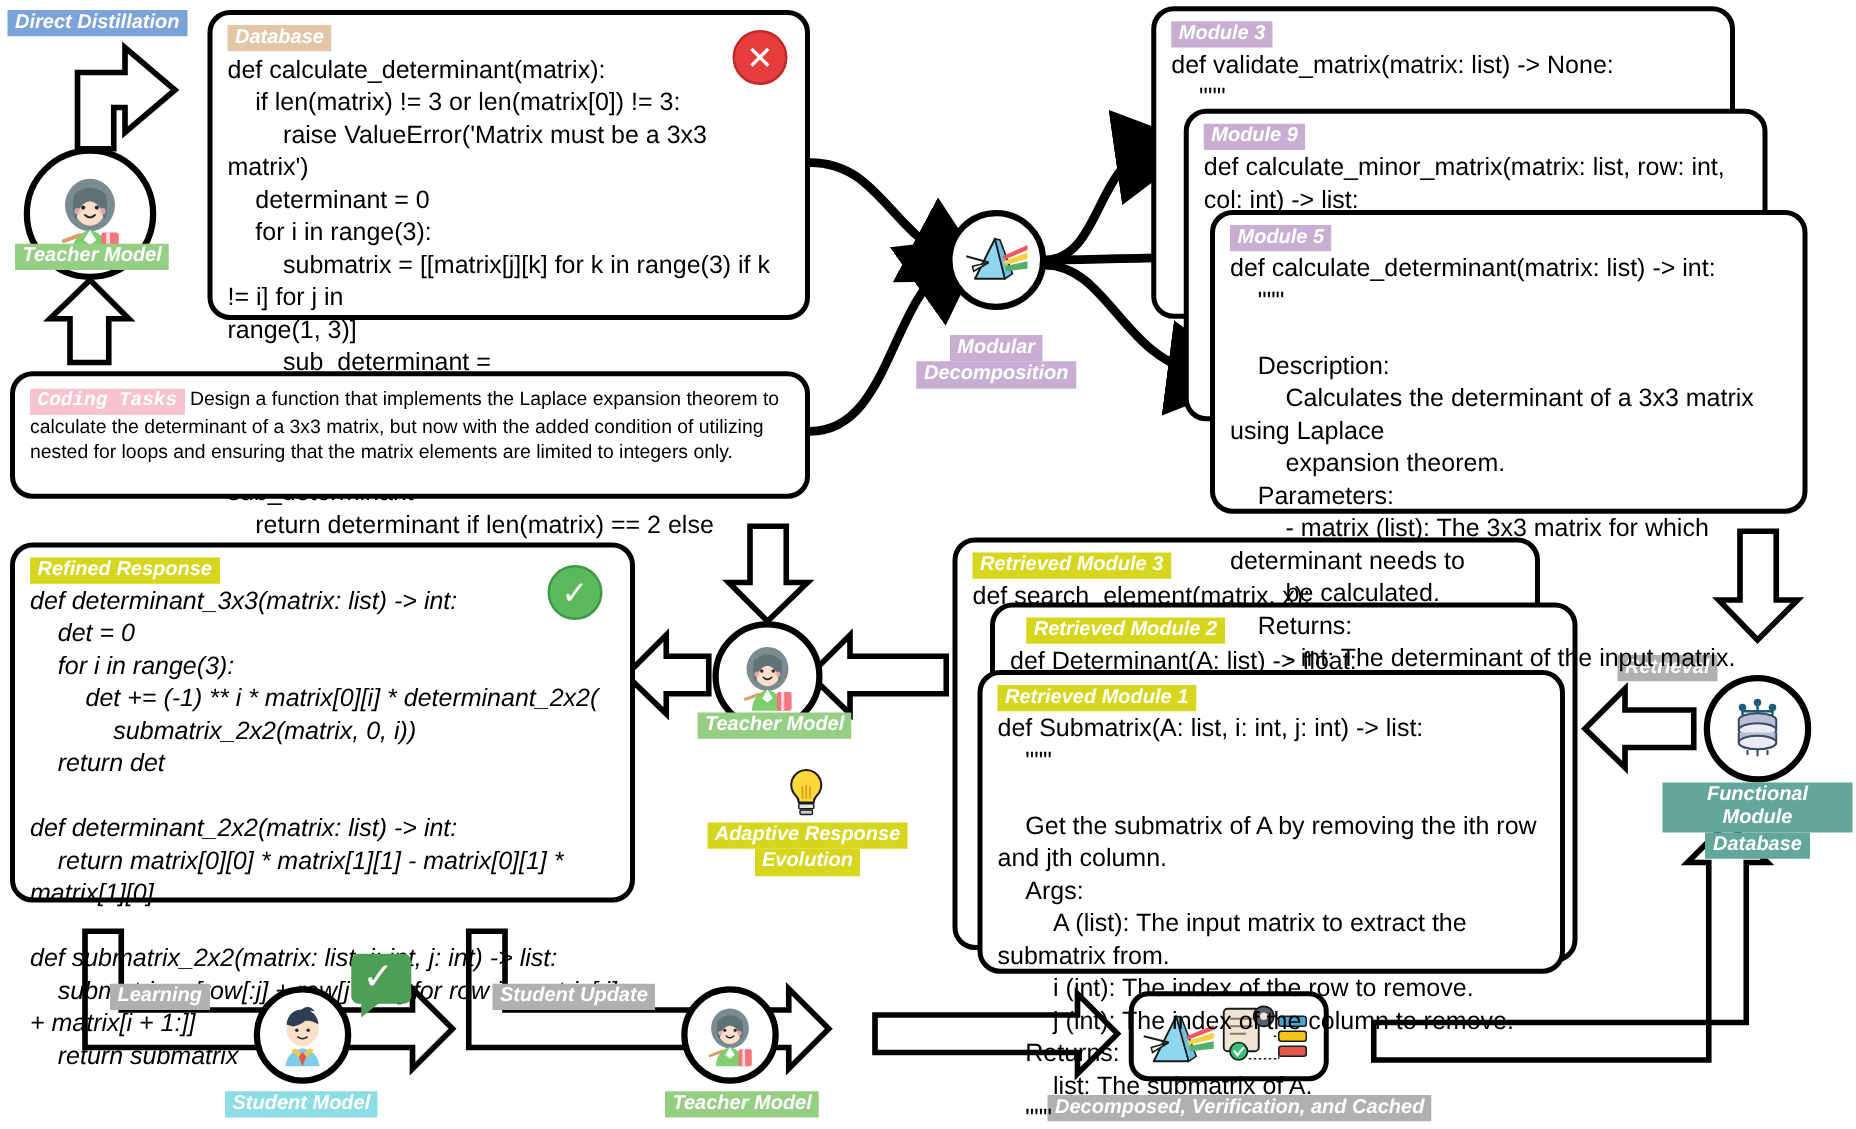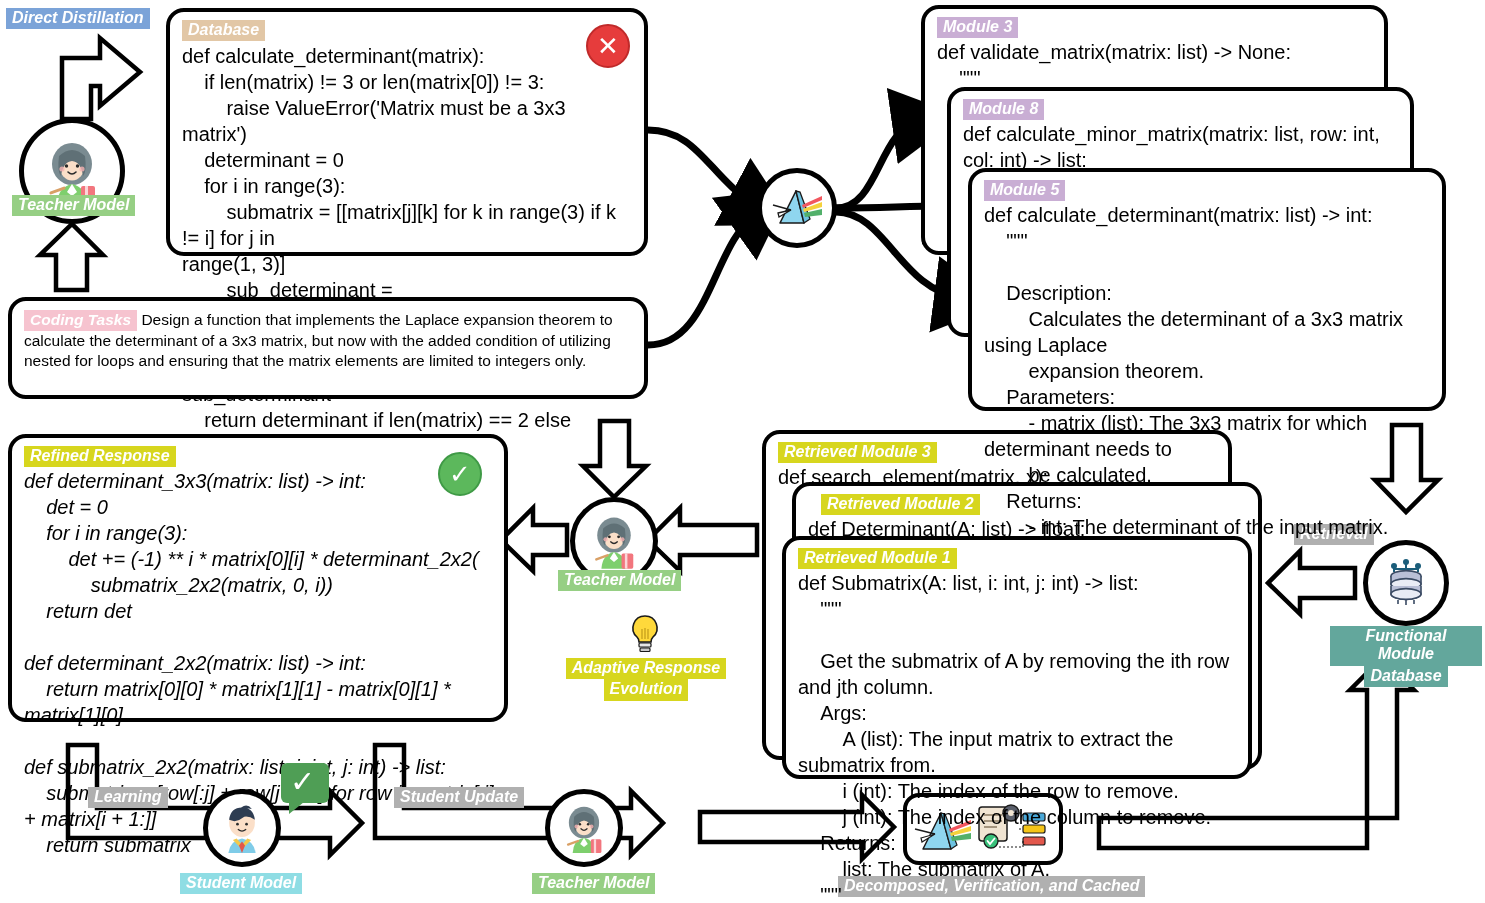--- a/index.html
+++ b/index.html
@@ -14,21 +14,21 @@
         box-sizing:border-box;}
   .code{font-family:"Liberation Sans","DejaVu Sans",sans-serif;
         font-size:20px;line-height:1.30;white-space:pre-wrap;color:#000;}
 
   
   .tag{display:inline-block;font-style:italic;font-weight:bold;color:#fff;
        padding:1px 6px 2px 6px;line-height:1.15;}
   .tag.blue{background:#7ba3d8;}
   .tag.green{background:#96cf84;}
   .tag.tan{background:#e2c7a6;}
-  .tag.pink{background:#f6c3cf;}
+  .tag.pink{background:#f6c3cf;font-family:Liberation Mono, monospace;}
   .tag.purple{background:#c9aed4;}
   .tag.yellow{background:#d7d61e;}
   .tag.gray{background:#b0b0b0;}
   .tag.teal{background:#63a79c;}
   .tag.cyan{background:#8fdde4;}
 
   
   .flabel{position:absolute;white-space:nowrap;font-size:16px;}
   .flabel.two{line-height:1.16;text-align:center;white-space:normal;}
 
@@ -173,34 +173,38 @@
     <svg width="54" height="50" viewBox="0 0 54 50">
       <path d="M10 40 L26 8 L34 40 Z" fill="#8fd6ef" stroke="#1a1a1a" stroke-width="1.6" stroke-linejoin="round"></path>
       <path d="M26 8 L34 40 L40 36 L30 9 Z" fill="#6cc2e0" stroke="#1a1a1a" stroke-width="1.3"></path>
       <path d="M3 22 L21 27" stroke="#1a1a1a" stroke-width="1.6"></path>
       <path d="M8 30 L21 27 L9 34 Z" fill="#fff" stroke="#1a1a1a" stroke-width="1.3"></path>
       <path d="M32 22 L52 13 L52 17 L33 25 Z" fill="#f2575f"></path>
       <path d="M33 26 L52 19 L52 24 L34 29 Z" fill="#f5d13c"></path>
       <path d="M34 30 L52 26 L52 32 L35 34 Z" fill="#52b06a"></path>
     </svg>
   </div>
+  <div class="flabel two" style="left:730px;top:268px;width:134px;">
+    <span class="tag purple">Modular</span><br>
+    <span class="tag purple">Decomposition</span>
+  </div>
 
   <div class="card" style="left:921px;top:5px;width:467px;height:250px;z-index:1;">
     <div style="padding:8px 12px 0 12px;">
       <span class="tag purple">Module 3</span>
     </div>
     <div class="code" style="padding:1px 10px 0 12px;">def validate_matrix(matrix: list) -&gt; None:
     """
 
     Description:</div>
   </div>
 
   <div class="card" style="left:947px;top:87px;width:467px;height:250px;z-index:2;">
     <div style="padding:8px 12px 0 12px;">
-      <span class="tag purple">Module 8</span>
+      <span class="tag purple">Module 9</span>
     </div>
     <div class="code" style="padding:1px 10px 0 12px;">def calculate_minor_matrix(matrix: list, row: int, col: int) -&gt; list:
     """
 
     Description:</div>
   </div>
 
   <div class="card" style="left:968px;top:168px;width:478px;height:243px;z-index:3;">
     <div style="padding:8px 12px 0 12px;">
       <span class="tag purple">Module 5</span>

